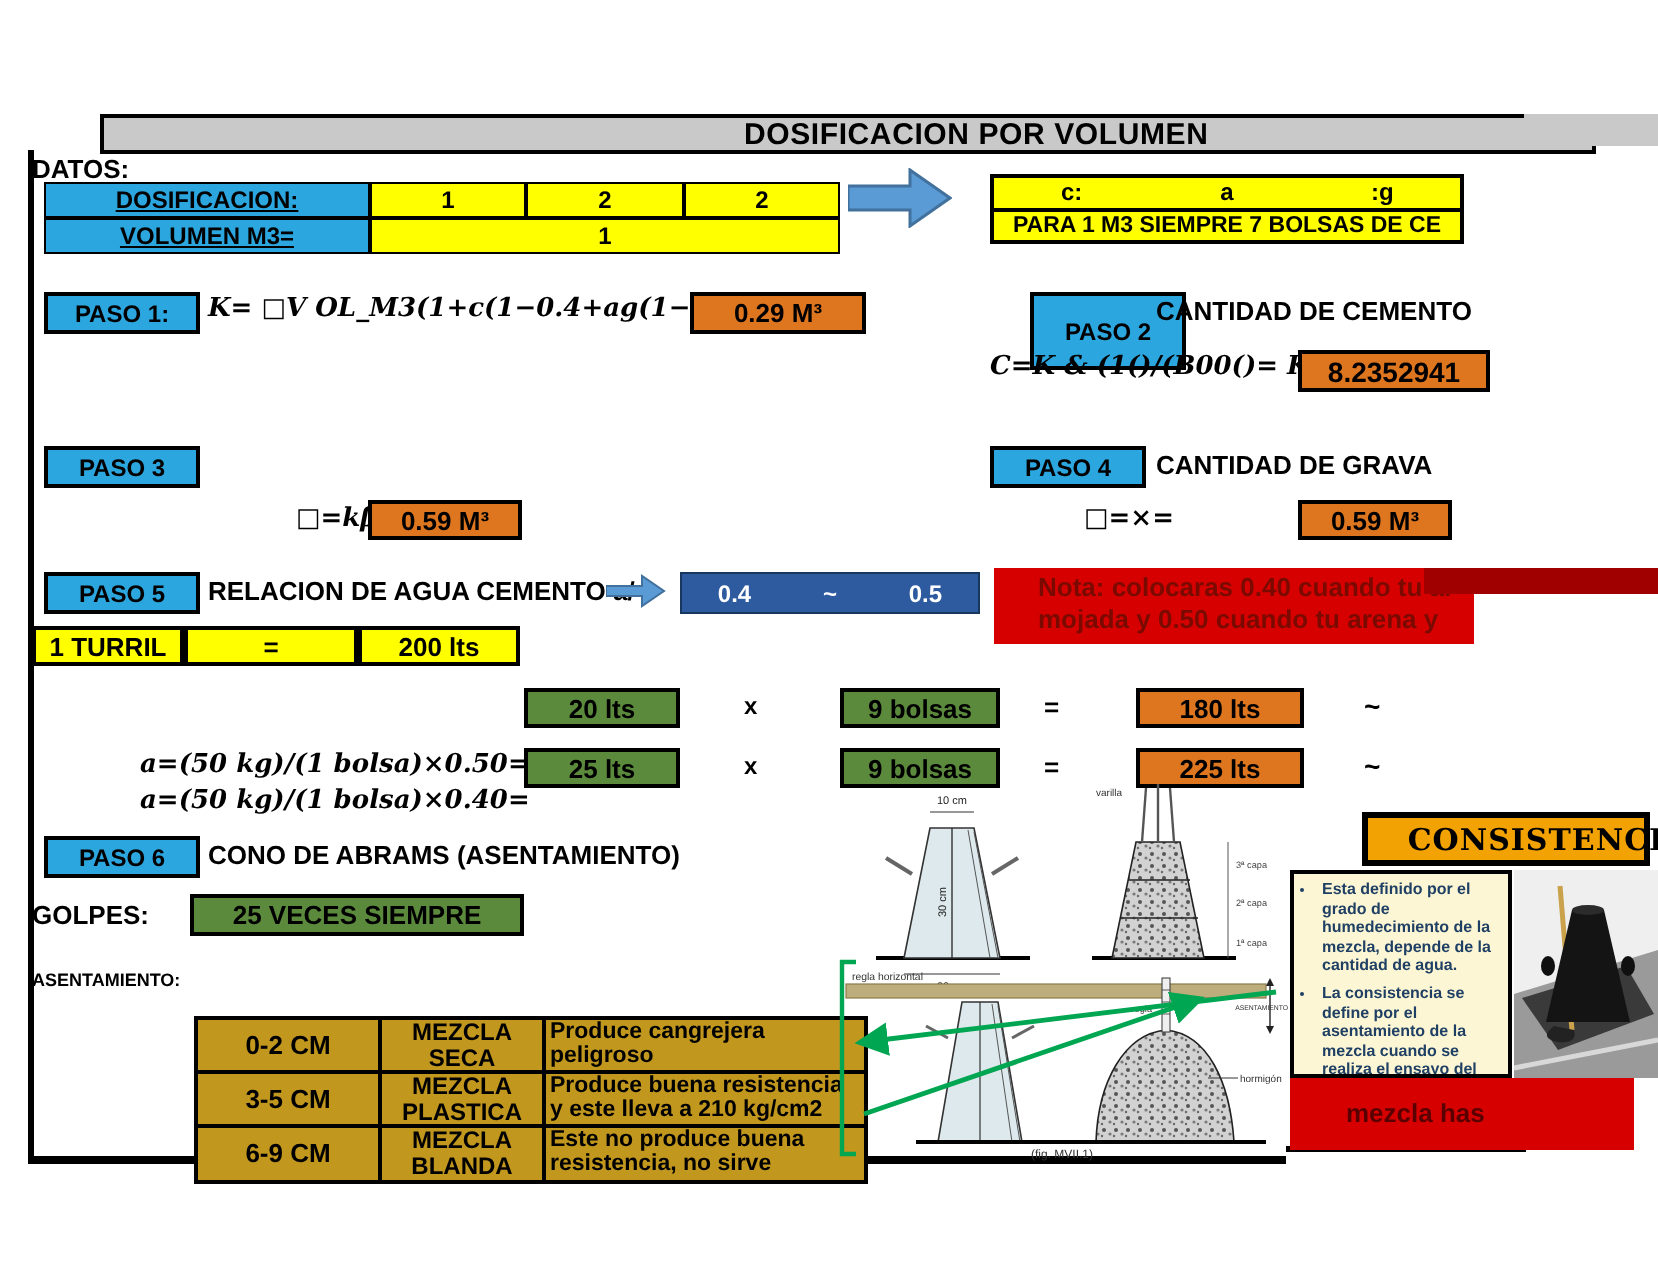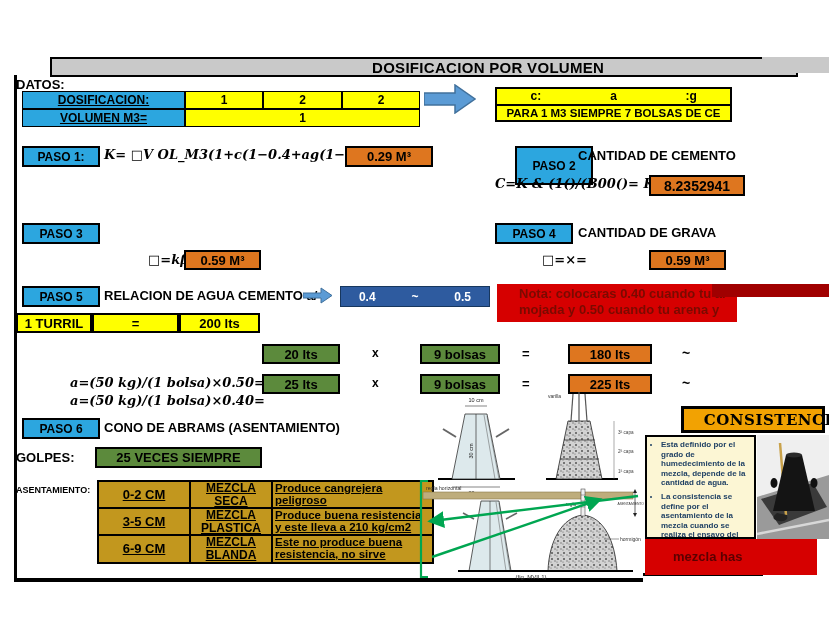--- a/index.html
+++ b/index.html
@@ -133,21 +133,21 @@
   <div class="abs result" style="left:568px;top:374px;width:84px;height:20px;">225 lts</div>
   <div class="abs b" style="left:682px;top:375px;font-size:14px;">~</div>
 
   <div class="abs badge" style="left:22px;top:418px;width:78px;height:21px;">PASO 6</div>
   <div class="abs b" style="left:104px;top:420px;font-size:13px;">CONO DE ABRAMS (ASENTAMIENTO)</div>
 
   <div class="abs b" style="left:16px;top:450px;font-size:13px;">GOLPES:</div>
   <div class="abs greenbox" style="left:95px;top:447px;width:167px;height:21px;">25 VECES SIEMPRE</div>
 
   <div class="abs b" style="left:16px;top:485px;font-size:9px;">ASENTAMIENTO:</div>
-  <table class="slump abs" style="left:97px;top:480px;text-decoration:underline;">
+  <table class="slump abs" style="left:97px;top:508px;">
     <tbody>
         <tr>
       <td class="c1">0-2 CM</td>
       <td class="c2">MEZCLA SECA</td>
       <td class="c3">Produce cangrejera peligroso</td>
     </tr>
     <tr>
       <td class="c1">3-5 CM</td>
       <td class="c2">MEZCLA PLASTICA</td>
       <td class="c3">Produce buena resistencia y este lleva a 210 kg/cm2</td>

